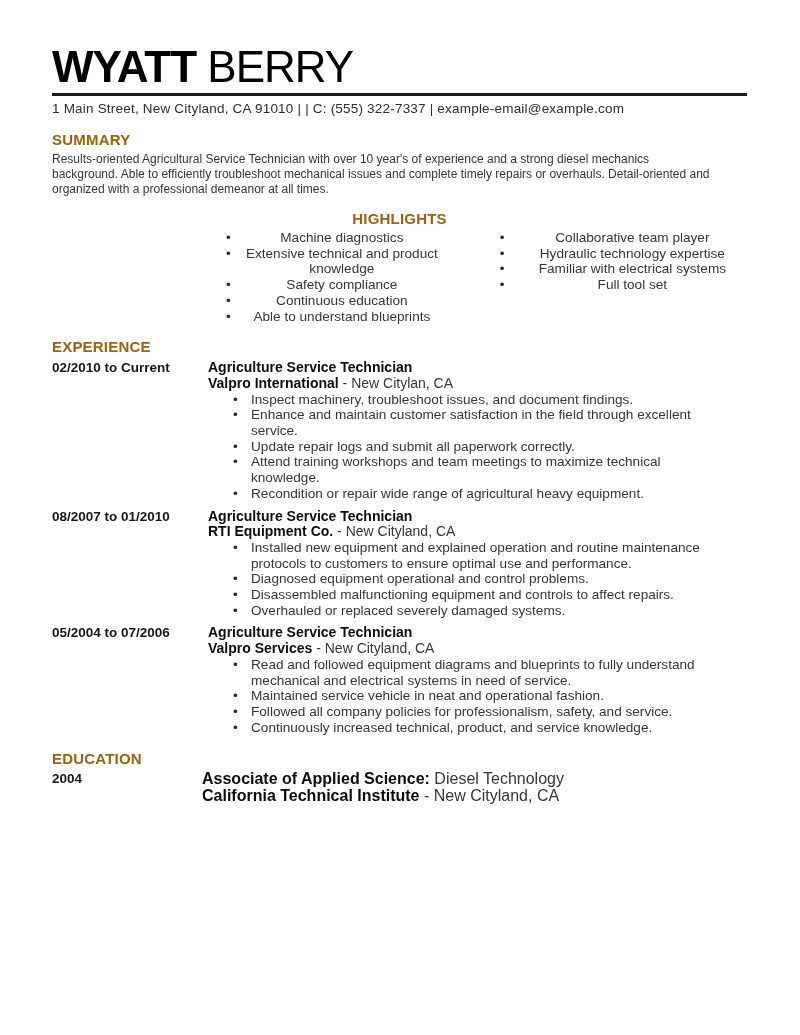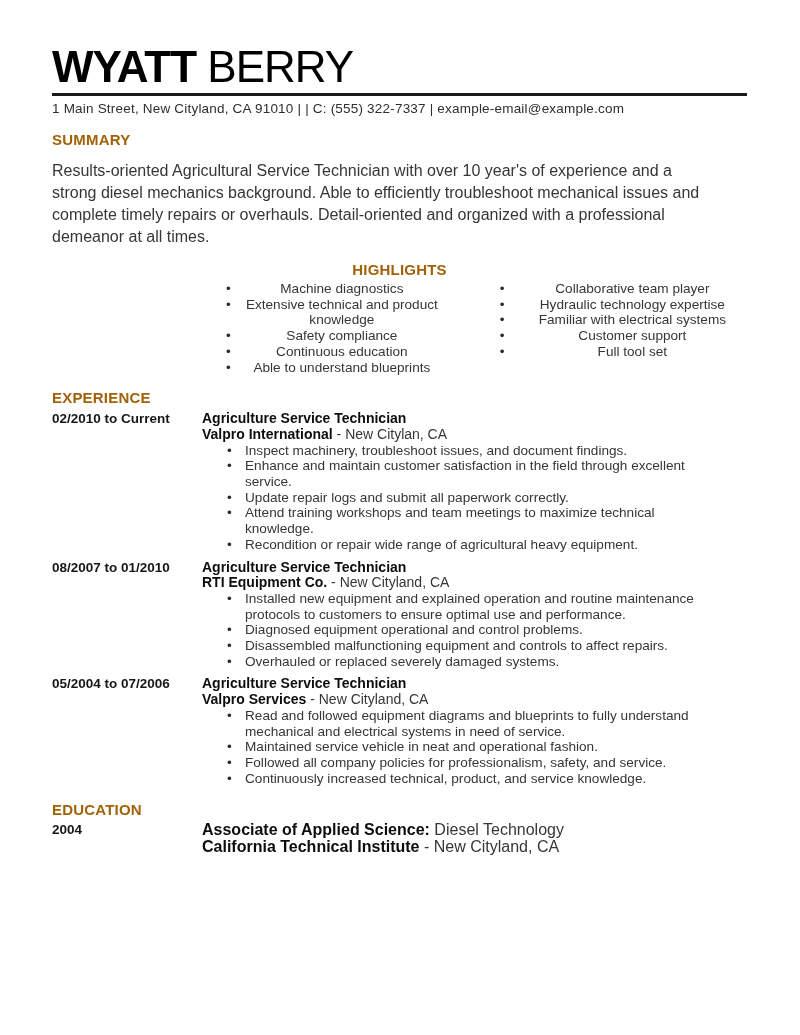--- a/index.html
+++ b/index.html
@@ -43,24 +43,24 @@
   h2 {
     font-size: 15px;
     line-height: 17px;
     font-weight: 700;
     color: #a16207;
     letter-spacing: 0.2px;
   }
   
   .summary { margin-top: 14px; }
   .summary p {
-    margin-top: 12px;
+    margin-top: 4px;
     max-width: 660px;
-    font-size: 16px;
-    line-height: 22px;
+    font-size: 12px;
+    line-height: 15px;
   }
   
   .highlights { margin-top: 13px; text-align: center; }
   .hl-cols {
     display: flex;
     margin-left: 172px;
     margin-top: 3px;
   }
   ul { list-style: none; }
   li {
@@ -77,20 +77,21 @@
     color: #2b2b2b;
   }
   .hl-left { width: 280px; }
   .hl-left li { padding-right: 58px; }
   .hl-right { width: 255px; }
   
   .experience { margin-top: 14px; }
   .job {
     display: flex;
     margin-top: 5px;
+    gap: 6px;
   }
   .job + .job { margin-top: 7px; }
   .dates {
     width: 150px;
     flex: 0 0 150px;
     font-size: 13.5px;
     font-weight: 700;
     color: #171717;
     line-height: 15.7px;
   }
@@ -146,21 +147,20 @@
           <li>Machine diagnostics</li>
           <li>Extensive technical and product knowledge</li>
           <li>Safety compliance</li>
           <li>Continuous education</li>
           <li>Able to understand blueprints</li>
         </ul>
         <ul class="hl-right">
           <li>Collaborative team player</li>
           <li>Hydraulic technology expertise</li>
           <li>Familiar with electrical systems</li>
-          <li>Customer support</li>
           <li>Full tool set</li>
         </ul>
       </div>
     </section>
 
     <section class="experience">
       <h2>EXPERIENCE</h2>
 
       <div class="job">
         <div class="dates">02/2010 to Current</div>

